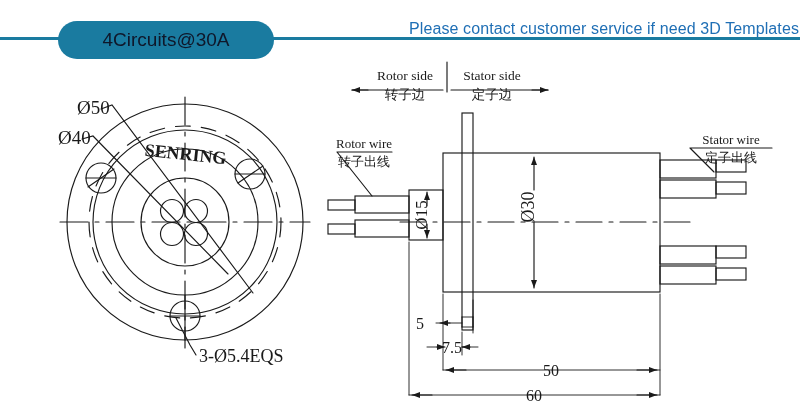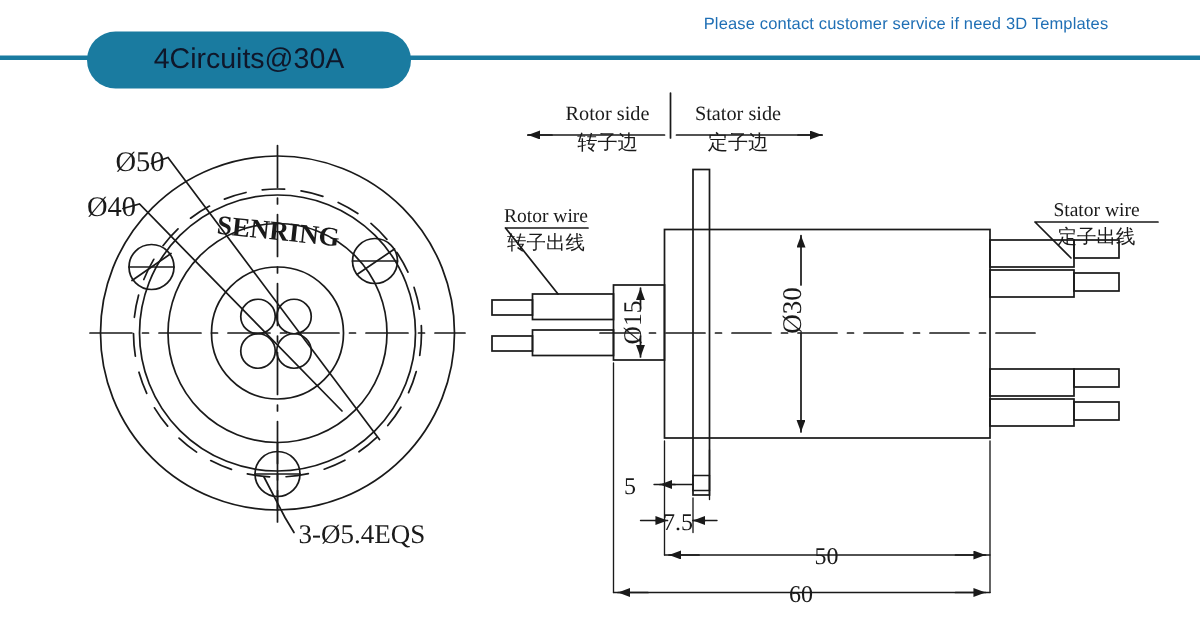--- a/index.html
+++ b/index.html
@@ -12,25 +12,25 @@
     overflow: hidden;
   }
   #page {
     position: relative;
     width: 800px; height: 411px;
     background: #ffffff;
   }
   
   #header-note {
     position: absolute;
-    left: 408px; top: 10px;
+    left: 408px; top: 20px;
     width: 392px;
     text-align: center;
     font-family: "Liberation Sans", sans-serif;
-    font-size: 11px;
+    font-size: 16px;
     color: #1f6fb5;
     letter-spacing: 0.1px;
     white-space: nowrap;
   }
   #header-rule {
     position: absolute;
     left: 0; top: 37px;
     width: 800px; height: 3px;
     background: #1a7ba0;
   }

